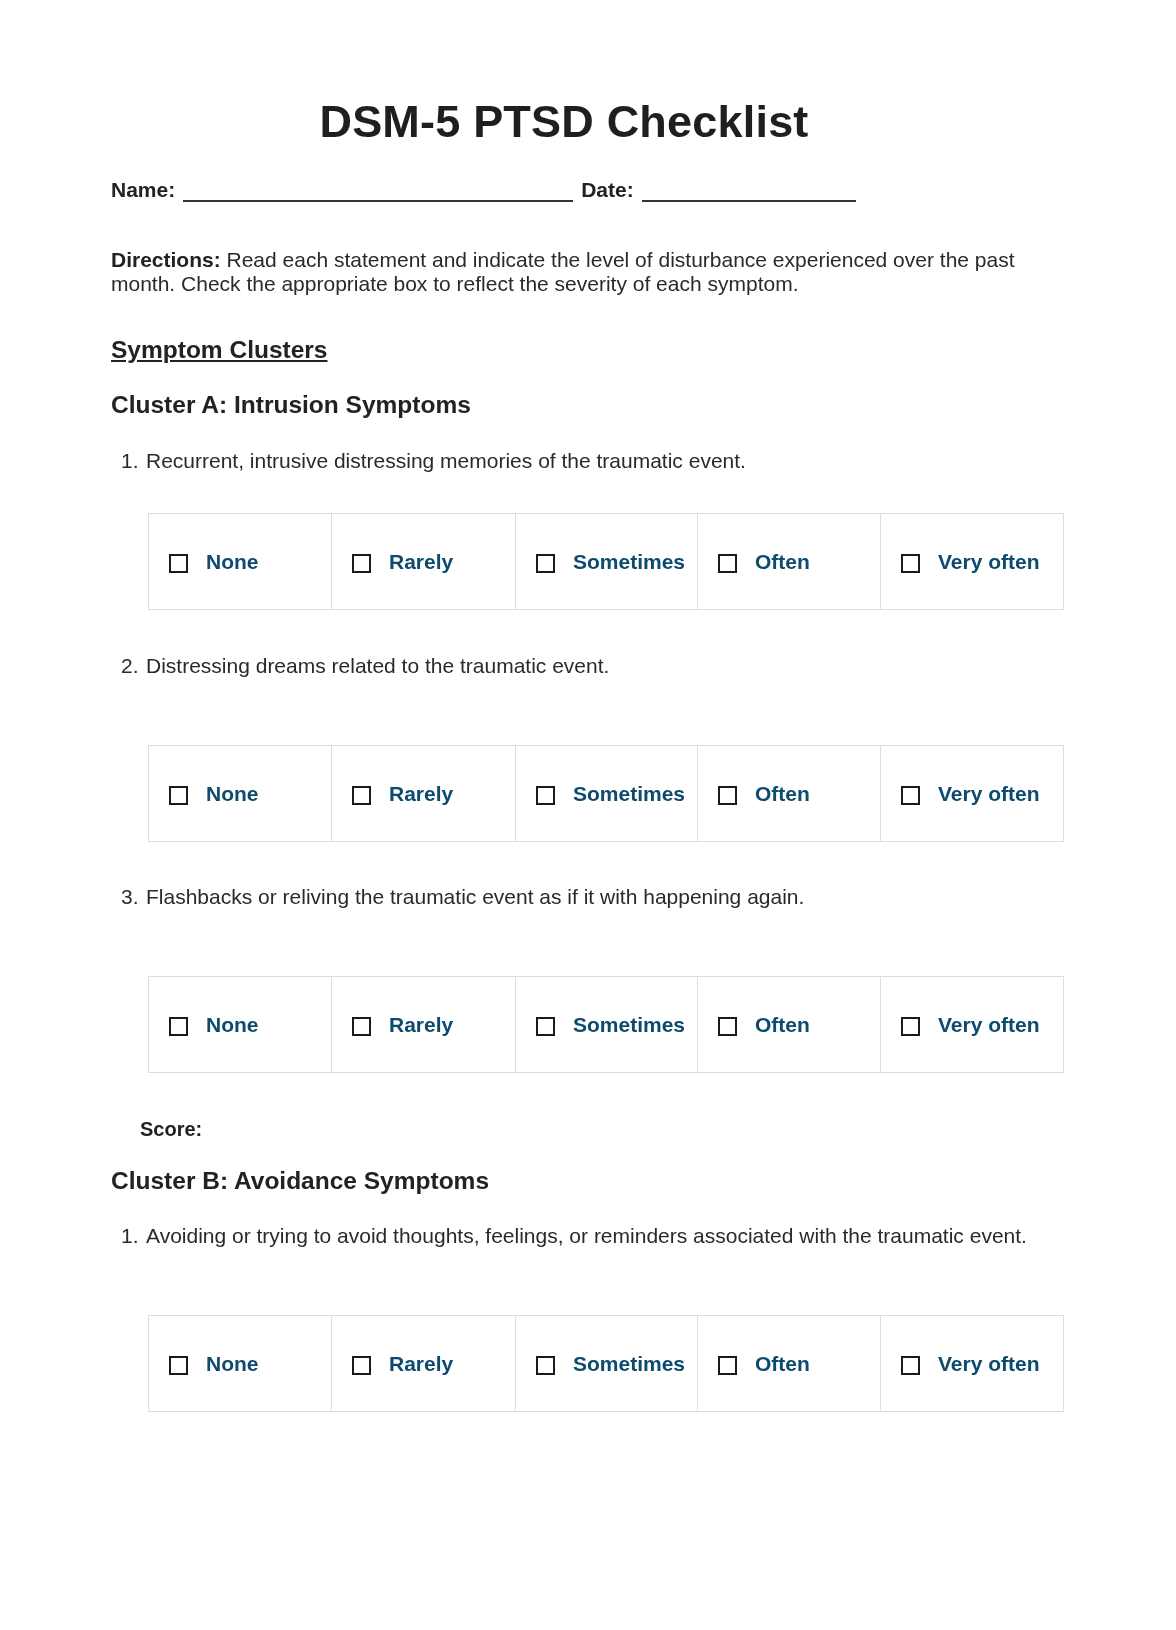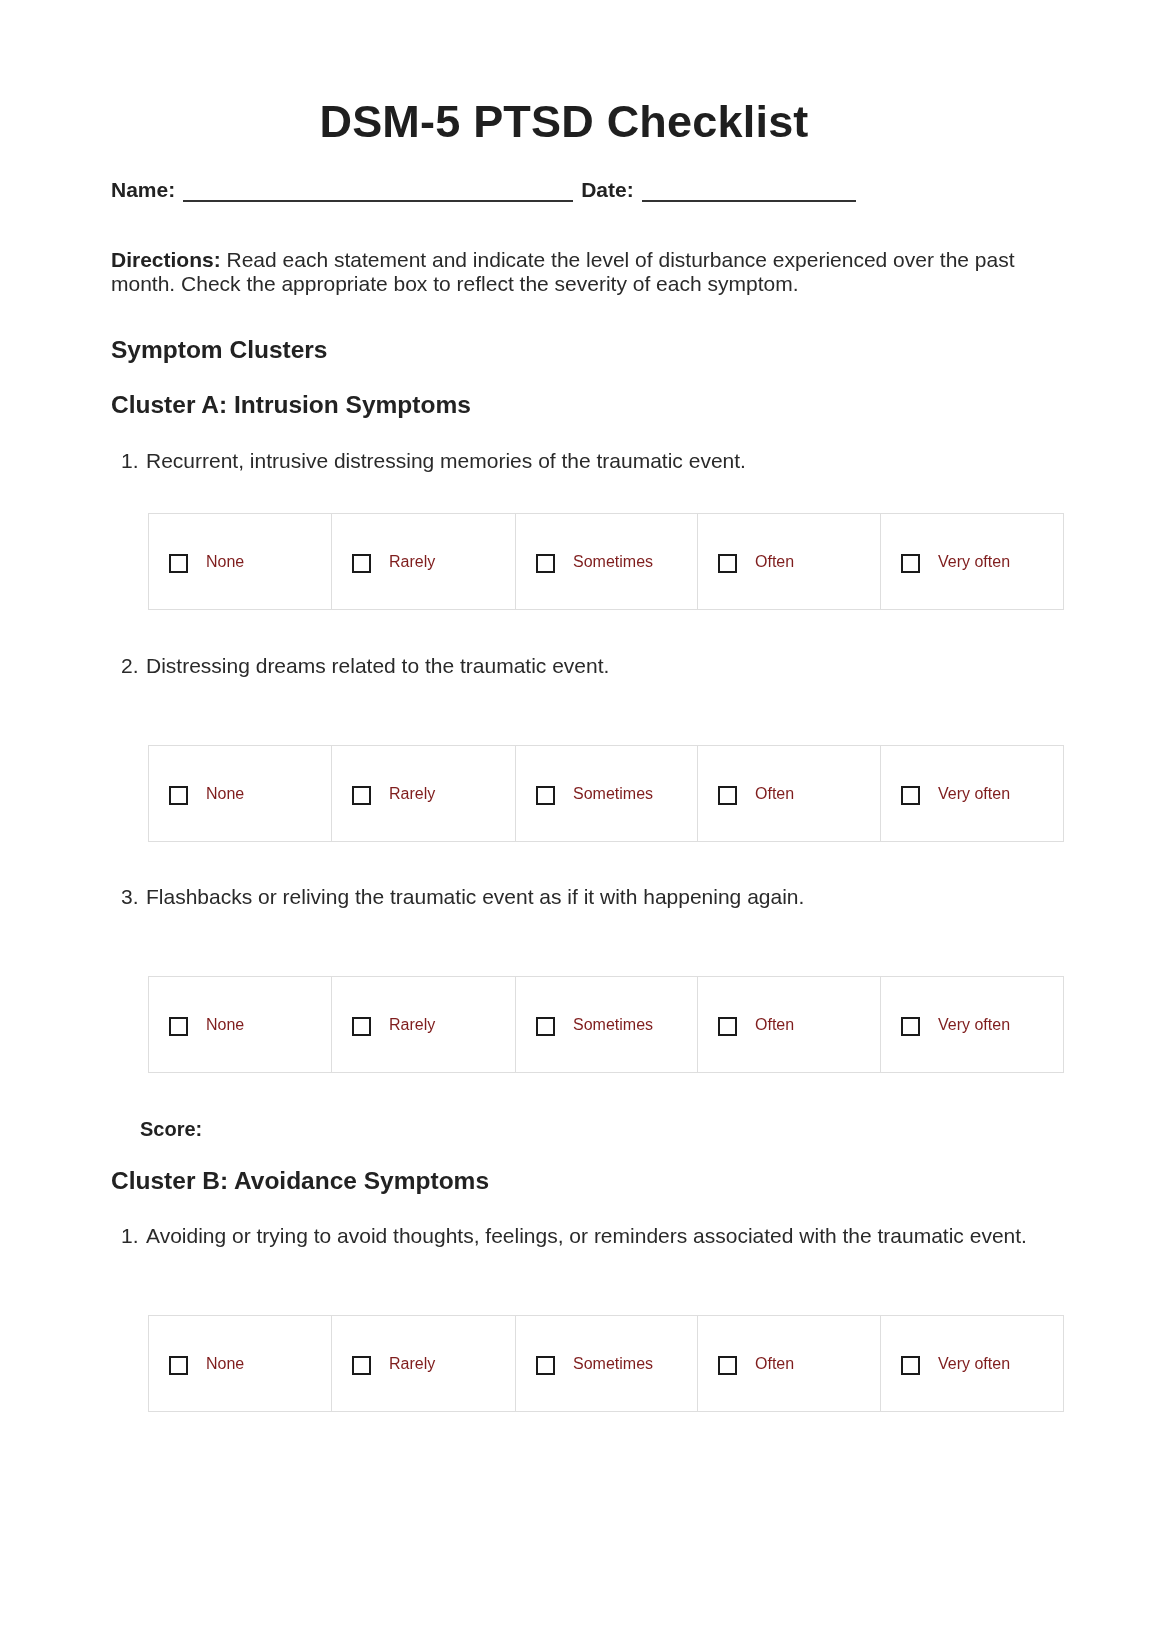--- a/index.html
+++ b/index.html
@@ -24,39 +24,39 @@
   .opt-cell { flex: 0 0 auto; border-right: 1.5px solid #dedede; box-sizing: border-box;
               display: flex; align-items: center; padding-left: 20px; cursor: pointer; }
   .opt-cell:last-child { border-right: none; }
   .opt-cell.c0 { width: 183px; }
   .opt-cell.c1 { width: 184px; }
   .opt-cell.c2 { width: 182px; }
   .opt-cell.c3 { width: 183px; }
   .opt-cell.c4 { width: 181px; }
   .checkbox { width: 19px; height: 19px; border: 2px solid #1a1a1a; box-sizing: border-box;
               margin-right: 18px; margin-top: 3px; background: #fff; }
-  .opt-label { font-size: 16px; color: #7f1d1d; }
+  .opt-label { font-size: 21px; color: #0c4a6e; font-weight: bold; }
 </style>
 </head>
 <body>
 
 <div>
 
   <div class="abs title">DSM-5 PTSD Checklist</div>
 
   <div class="abs field-row">
     <span>Name:</span>
     <span class="field-line name-line"></span>
     <span>Date:</span>
     <span class="field-line date-line"></span>
   </div>
 
   <div class="abs directions"><b>Directions:</b><span> Read each statement and indicate the level of disturbance experienced over the past month. Check the appropriate box to reflect the severity of each symptom.</span></div>
 
-  <div class="abs h2" style="top:336px;">Symptom Clusters</div>
+  <div class="abs h2" style="top:336px;text-decoration:underline;">Symptom Clusters</div>
 
   <div class="abs h2" style="top:391px;">Cluster A: Intrusion Symptoms</div>
 
   <div class="abs question" style="top:447px;">
     <span class="num">1.</span>
     <span class="txt">Recurrent, intrusive distressing memories of the traumatic event.</span>
   </div>
   <div class="abs opt-table" style="top:513px;">
     <div class="opt-cell c0">
         <span class="checkbox"></span>

